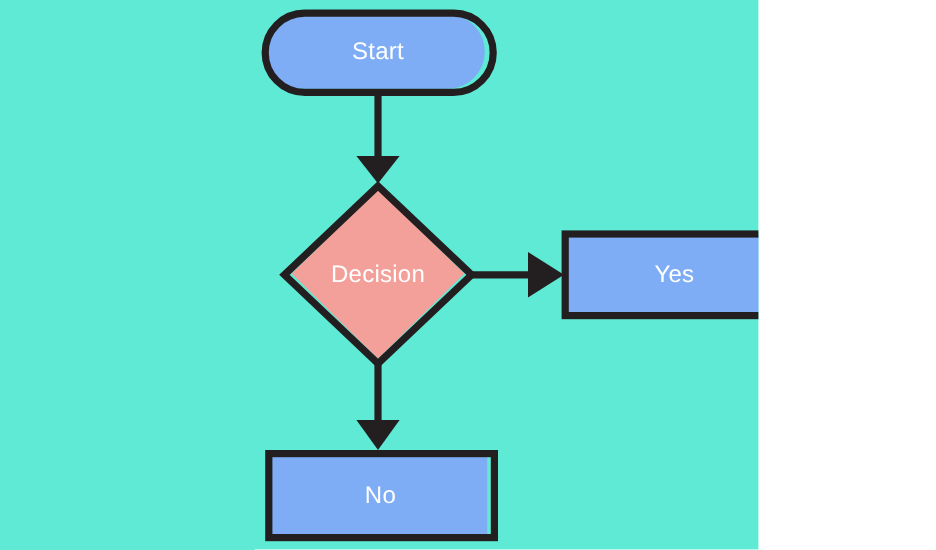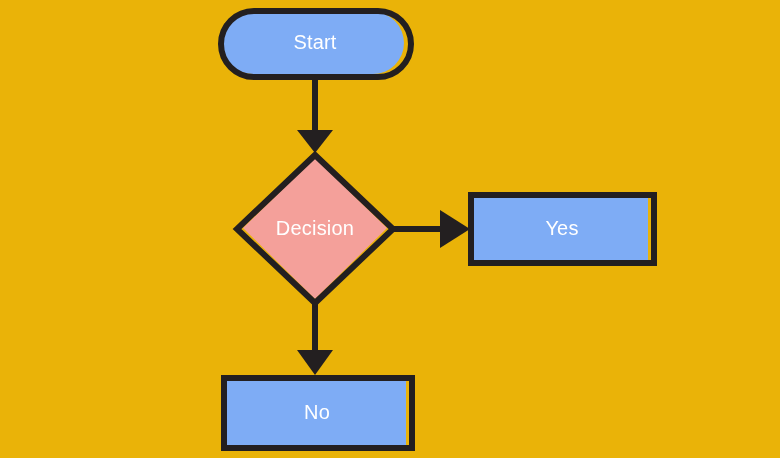--- a/index.html
+++ b/index.html
@@ -6,23 +6,23 @@
   html, body {
     margin: 0;
     padding: 0;
     background: #ffffff;
   }
   body {
     font-family: "Liberation Sans", sans-serif;
   }
   #canvas {
     position: relative;
-    width: 780px;
+    width: 632px;
     height: 458px;
-    background: #eab308;
+    background: #5eead4;
     overflow: hidden;
   }
   #canvas svg.diagram-layer {
     position: absolute;
     left: 0;
     top: 0;
     width: 780px;
     height: 458px;
     display: block;
   }

